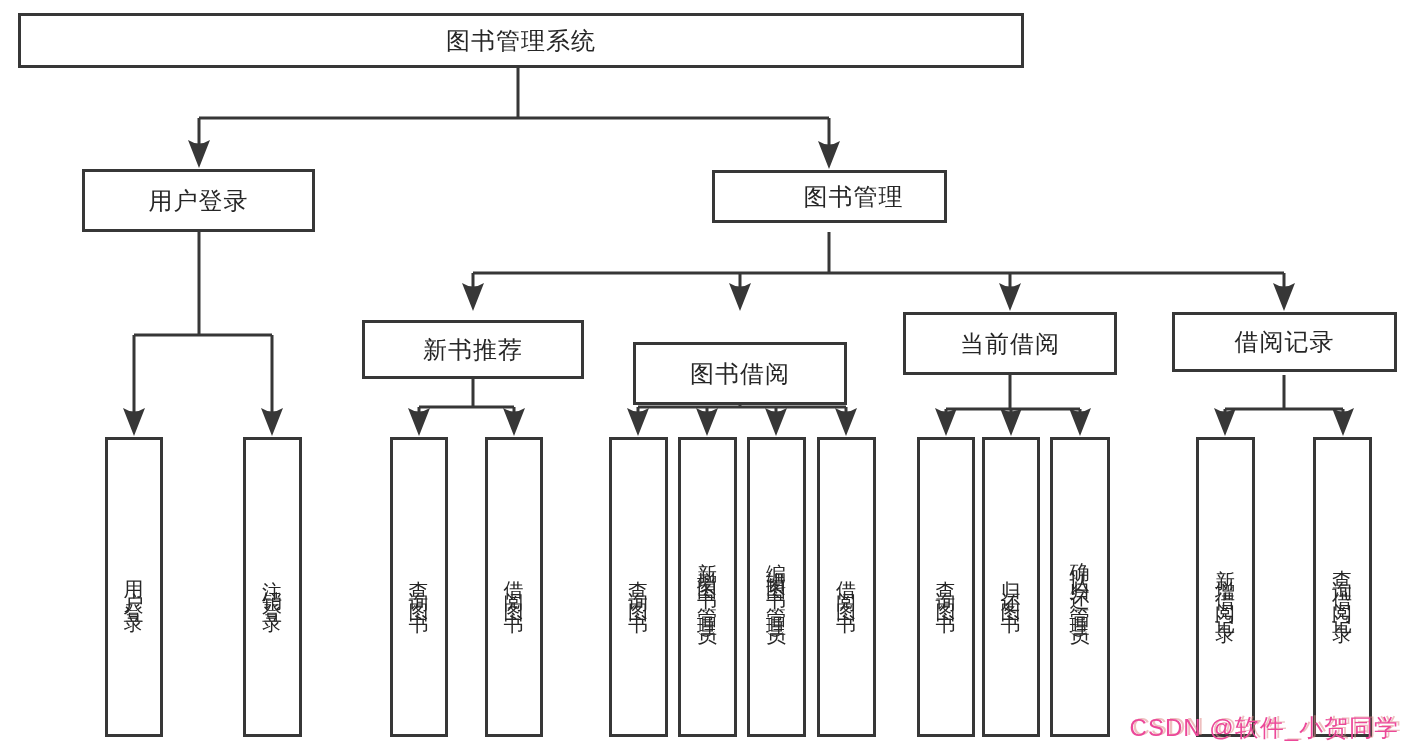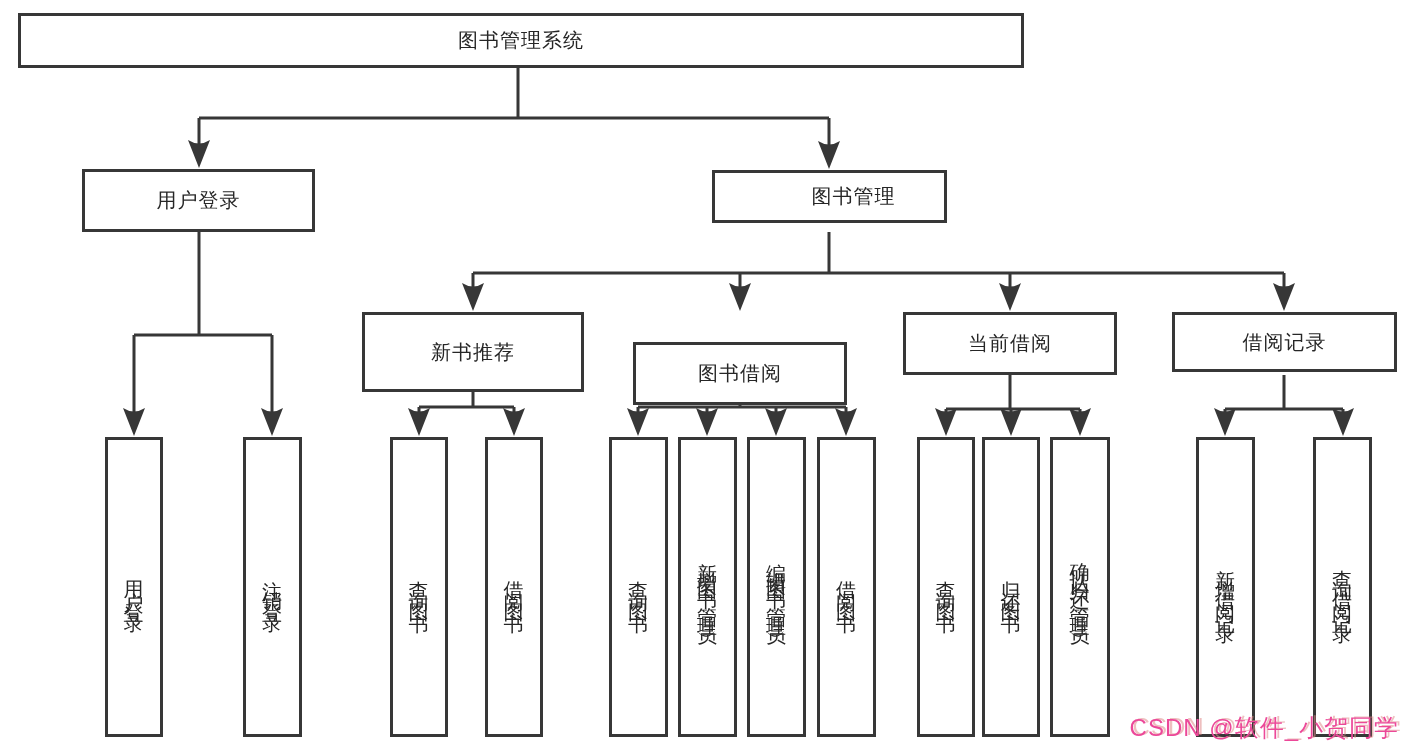--- a/index.html
+++ b/index.html
@@ -11,21 +11,21 @@
     overflow:hidden;
   }
   #connectors{position:absolute;left:0;top:0;z-index:1;}
   .node{
     position:absolute;
     box-sizing:border-box;
     background:#ffffff;
     border:3px solid #373737;
     display:flex;align-items:center;justify-content:center;
     color:#262626;
-    font-size:20px;
+    font-size:24px;
     letter-spacing:1px;
     z-index:2;
   }
   .leaf{
     font-size:20px;
   }
   .leaf .vtext{
     writing-mode:vertical-rl;
     text-orientation:mixed;
     letter-spacing:11px;
@@ -93,21 +93,21 @@
     <span>图书管理系统</span>
   </div>
 
   <div class="node" style="left:82px;top:169px;width:233px;height:63px;">
     <span>用户登录</span>
   </div>
   <div class="node" style="left:712px;top:170px;width:235px;height:53px;padding-left:48px;">
     <span>图书管理</span>
   </div>
 
-  <div class="node" style="left:362px;top:312px;width:222px;height:80px;">
+  <div class="node" style="left:362px;top:320px;width:222px;height:59px;">
     <span>新书推荐</span>
   </div>
   <div class="node" style="left:633px;top:312px;width:214px;height:63px;margin-top:30px;">
     <span>图书借阅</span>
   </div>
   <div class="node" style="left:903px;top:312px;width:214px;height:63px;">
     <span>当前借阅</span>
   </div>
   <div class="node" style="left:1172px;top:312px;width:225px;height:60px;">
     <span>借阅记录</span>

